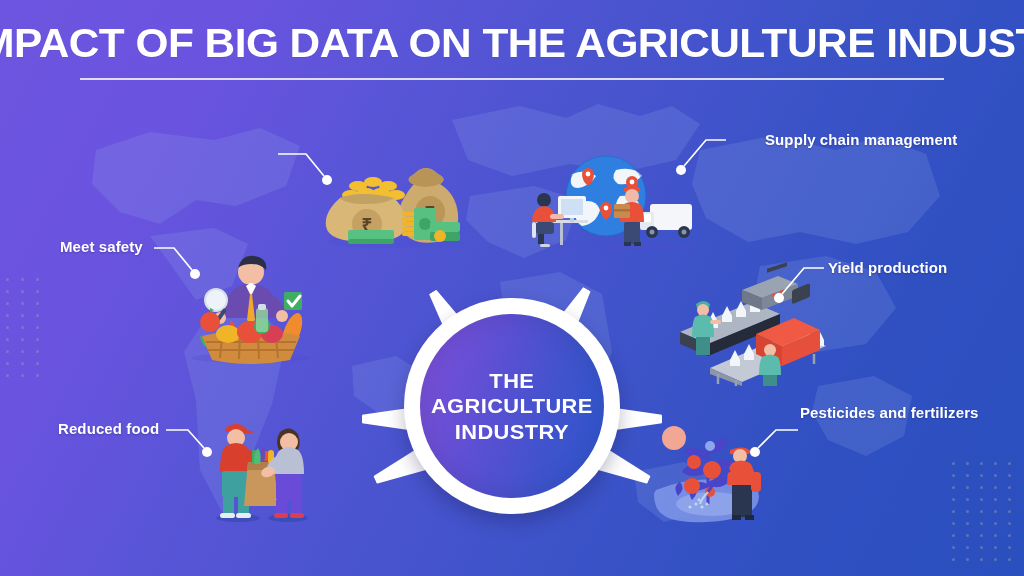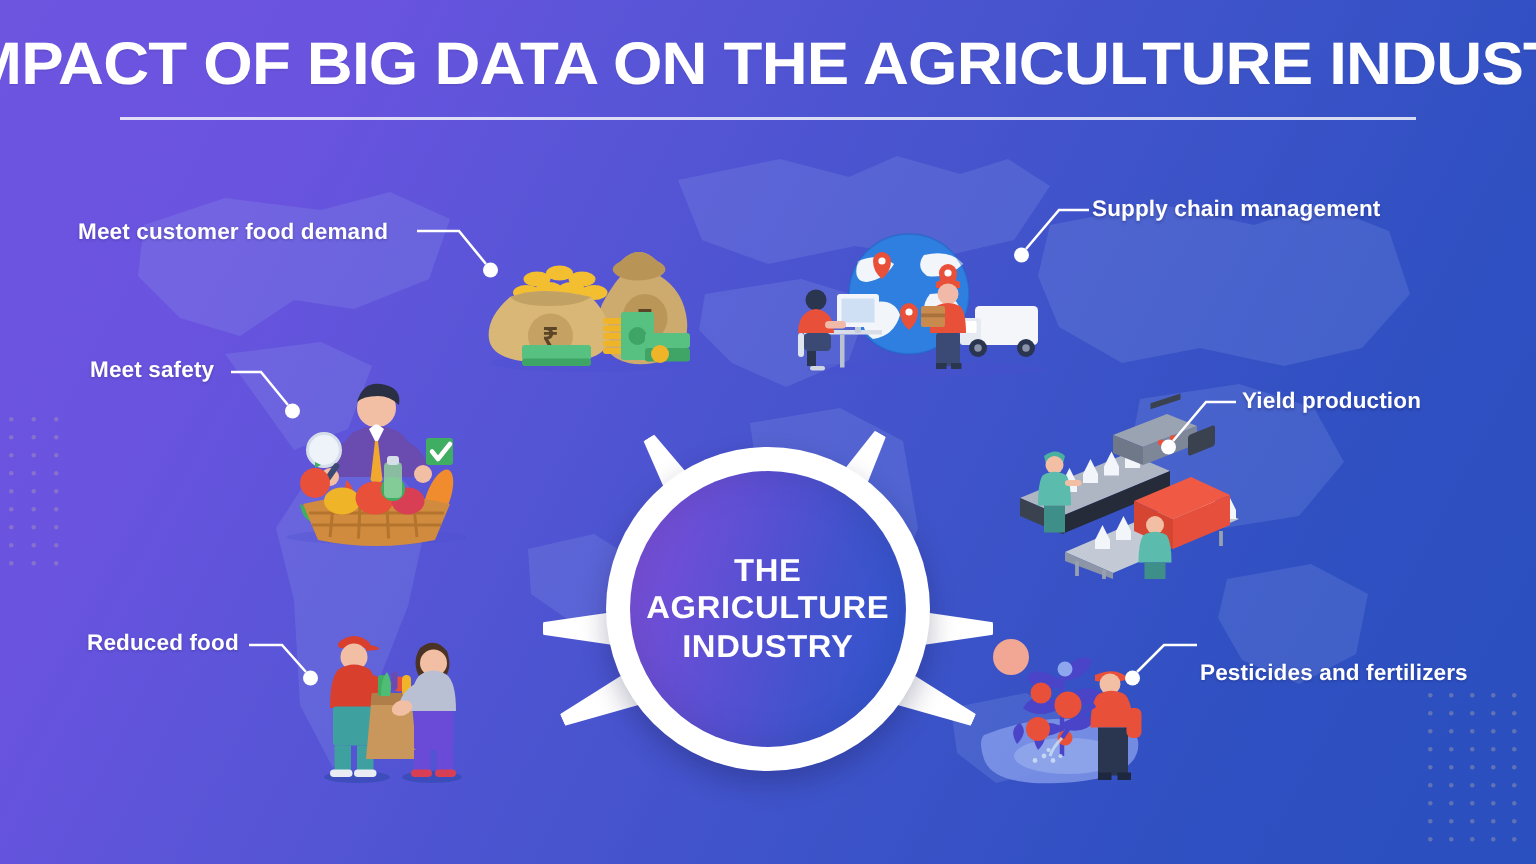--- a/index.html
+++ b/index.html
@@ -510,27 +510,26 @@
     <div class="hub-disc"></div>
     <div class="hub-inner">
       <div class="hub-text">
         <span>THE</span><br>
         <span>AGRICULTURE</span><br>
         <span>INDUSTRY</span>
       </div>
     </div>
   </div>
 
-  <div class="label" style="left:52px; top:146px;">Meet customer food demand</div>
   <svg class="leader" style="left:276px; top:146px;" width="64" height="46" viewBox="0 0 64 46">
     <path d="M2 8 L30 8 L48 30"></path>
     <circle cx="51" cy="34" r="5"></circle>
   </svg>
 
-  <div class="label" style="left:728px; top:131px;">Supply chain management</div>
+  <div class="label" style="left:765px; top:131px;">Supply chain management</div>
   <svg class="leader" style="left:674px; top:132px;" width="58" height="48" viewBox="0 0 58 48">
     <path d="M52 8 L32 8 L10 34"></path>
     <circle cx="7" cy="38" r="5"></circle>
   </svg>
 
   <div class="label" style="left:60px; top:238px;">Meet safety</div>
   <svg class="leader" style="left:152px; top:240px;" width="56" height="44" viewBox="0 0 56 44">
     <path d="M2 8 L22 8 L40 30"></path>
     <circle cx="43" cy="34" r="5"></circle>
   </svg>
@@ -540,19 +539,19 @@
     <path d="M54 8 L34 8 L12 34"></path>
     <circle cx="9" cy="38" r="5"></circle>
   </svg>
 
   <div class="label" style="left:58px; top:420px;">Reduced food</div>
   <svg class="leader" style="left:164px; top:422px;" width="56" height="42" viewBox="0 0 56 42">
     <path d="M2 8 L24 8 L40 26"></path>
     <circle cx="43" cy="30" r="5"></circle>
   </svg>
 
-  <div class="label" style="left:800px; top:440px;">Pesticides and fertilizers</div>
+  <div class="label" style="left:800px; top:404px;">Pesticides and fertilizers</div>
   <svg class="leader" style="left:742px; top:422px;" width="60" height="42" viewBox="0 0 60 42">
     <path d="M56 8 L34 8 L16 26"></path>
     <circle cx="13" cy="30" r="5"></circle>
   </svg>
 
 </div>
 
 </body></html>

